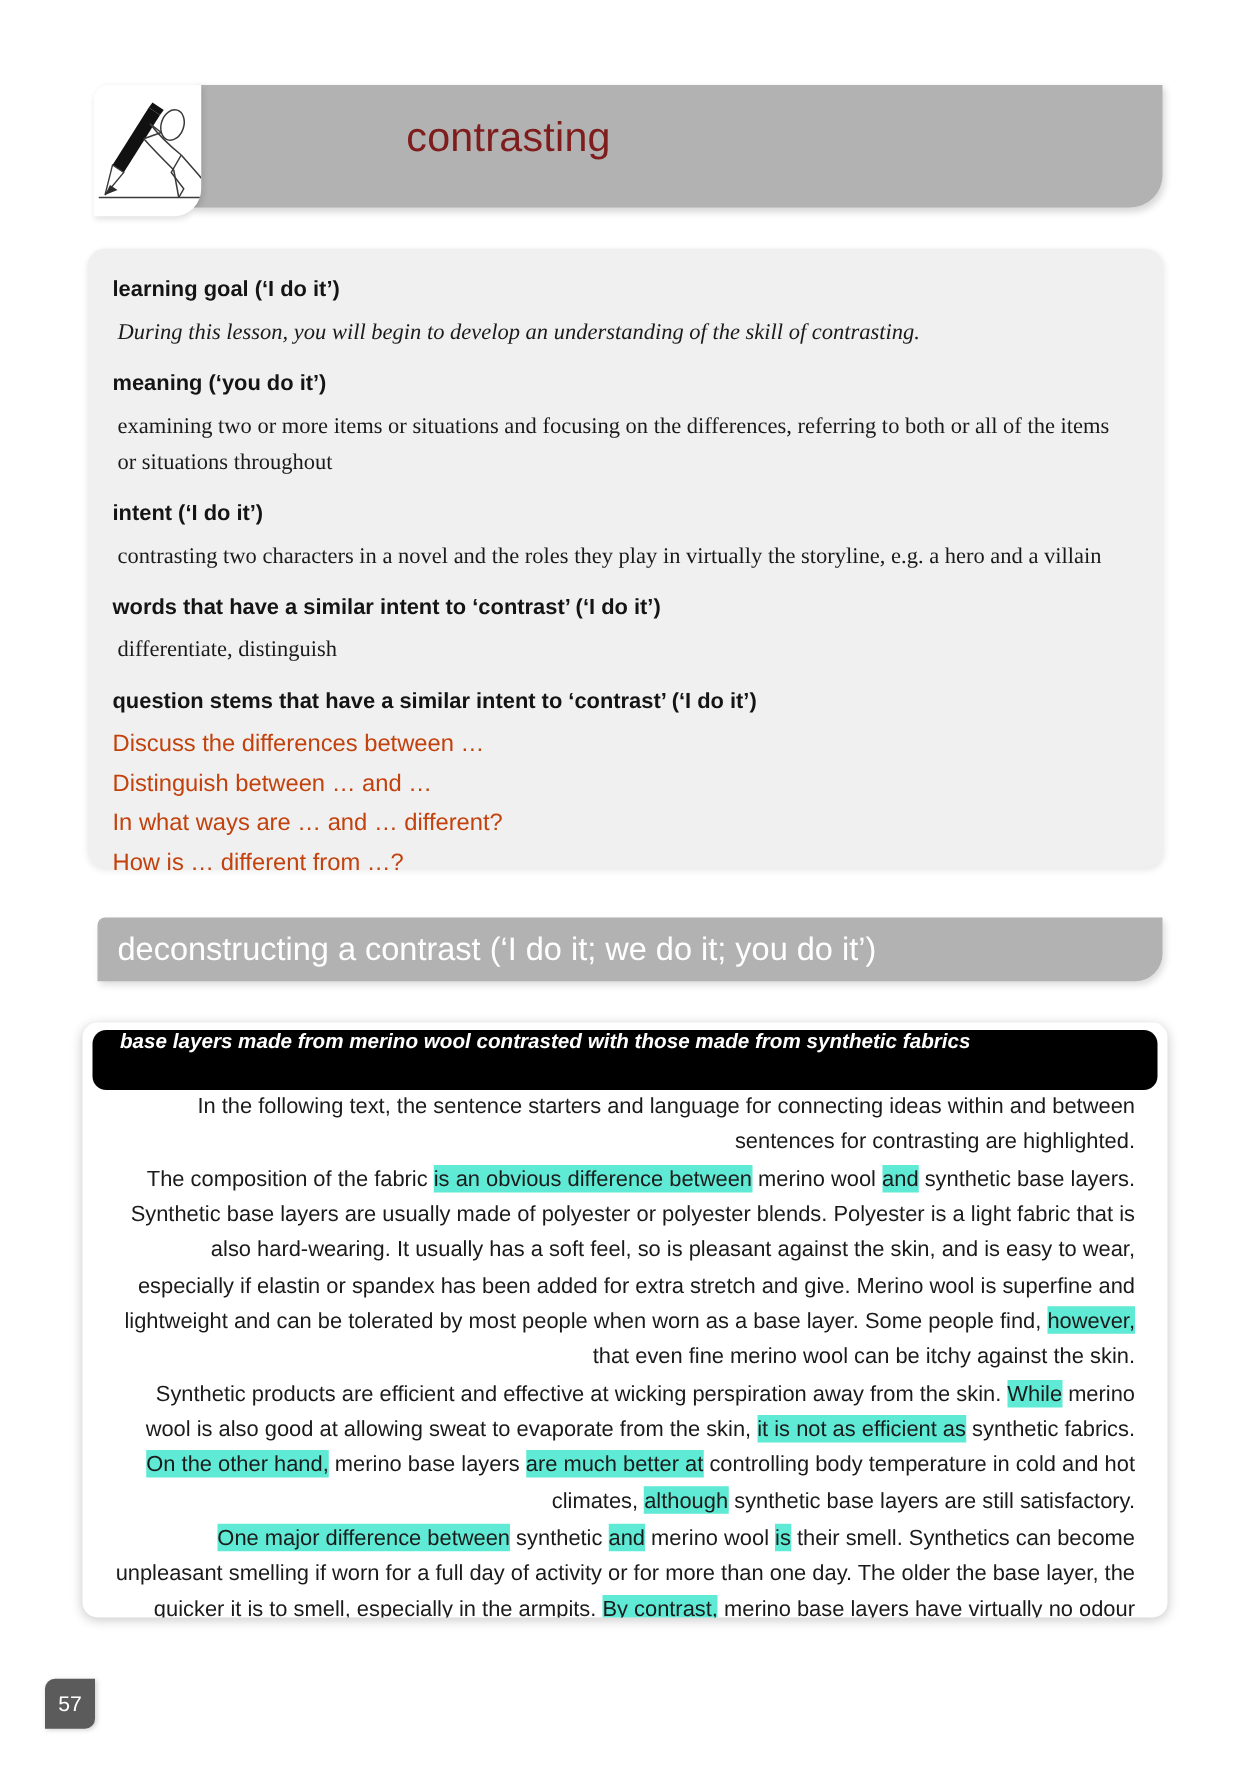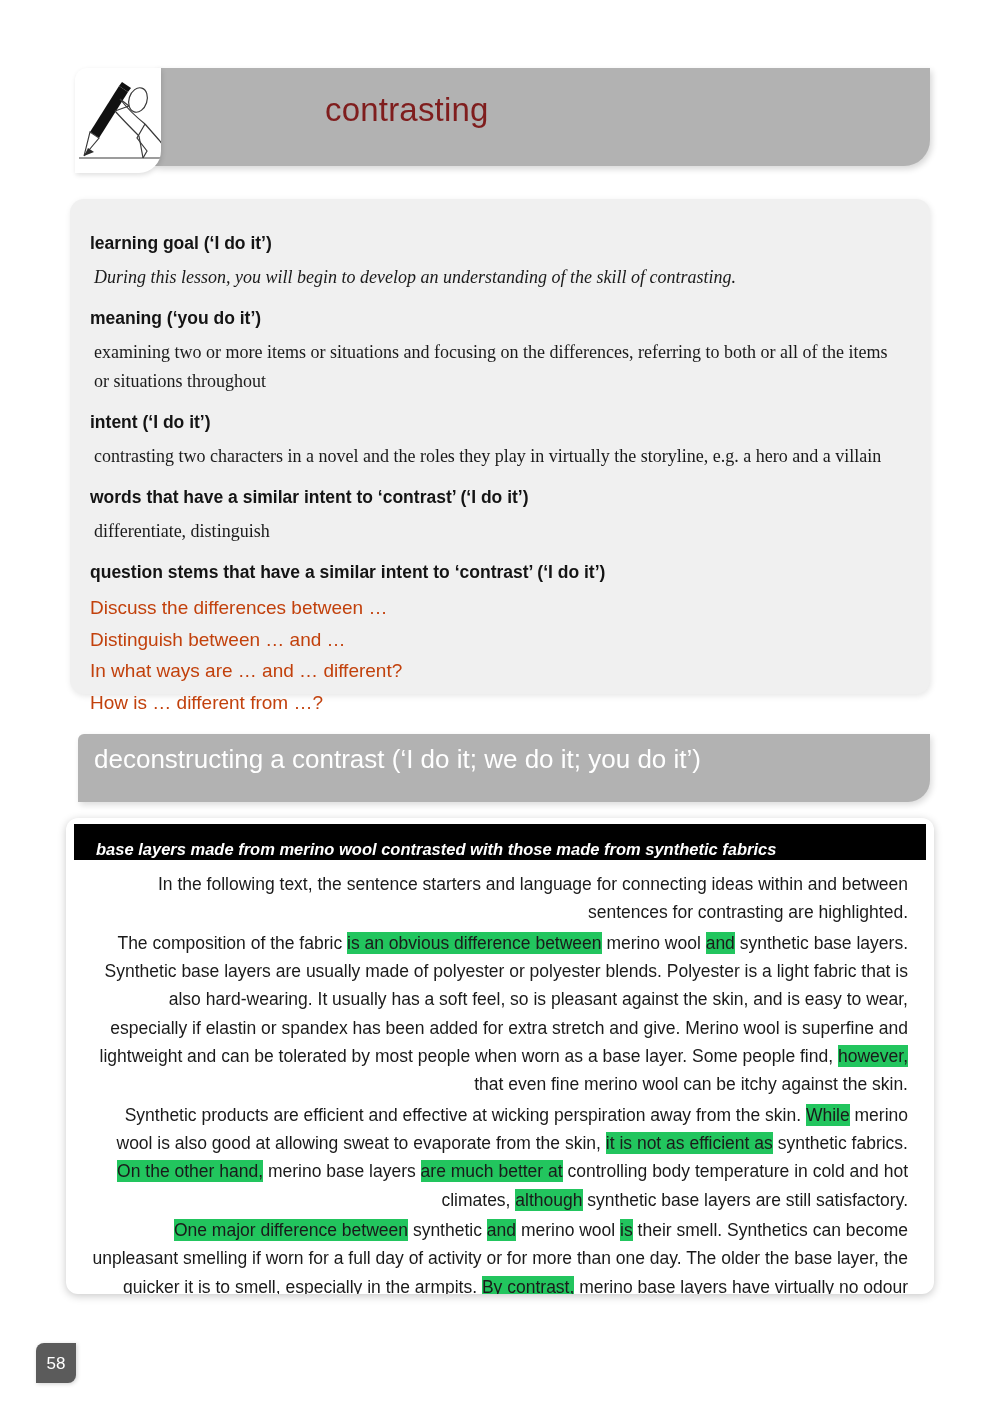--- a/index.html
+++ b/index.html
@@ -72,21 +72,21 @@
     padding: 22px 36px 0 20px;
   }
   .info-block { margin-bottom: 4px; }
   .block-heading {
     font-size: 17.5px;
     font-weight: bold;
     color: #141414;
     margin: 16px 0 8px 0;
     line-height: 1.25;
   }
-  .info-block:first-child .block-heading { margin-top: 12px; }
+  .info-block:first-child .block-heading { margin-top: 0; }
   .block-body {
     font-size: 18px;
     font-weight: 400;
     color: #1a1a1a;
     line-height: 1.62;
     margin: 4px;
     font-family: Liberation Serif, serif;
   }
   .block-body.italic { font-style: italic; }
   .stem-line {
@@ -94,21 +94,21 @@
     line-height: 1.66;
     color: #c2410c;
   }
 
   
   .section-banner {
     position: absolute;
     left: 78px;
     top: 734px;
     width: 852px;
-    height: 68px;
+    height: 51px;
     background: #b2b2b2;
     border-top-left-radius: 6px;
     border-bottom-right-radius: 22px;
     box-shadow: 2px 3px 6px rgba(0,0,0,0.14);
   }
   .section-banner-text {
     position: absolute;
     left: 16px;
     top: 9px;
     font-size: 26px;
@@ -129,24 +129,25 @@
     border-radius: 12px;
     box-shadow: 0 2px 9px rgba(0,0,0,0.22);
     box-sizing: border-box;
     overflow: hidden;
   }
   .card-titlebar {
     position: absolute;
     left: 8px;
     top: 6px;
     width: 852px;
-    height: 36px;
+    height: 48px;
     background: #000000;
     display: flex;
-    align-items: flex-end;
+    align-items: flex-start;
+    border-radius: 11px;
   }
   .card-titlebar-text {
     color: #ffffff;
     font-size: 16.5px;
     font-weight: bold;
     font-style: italic;
     padding-left: 22px;
     line-height: 1.2;
     white-space: nowrap;
   }
@@ -159,21 +160,21 @@
     padding: 4px 26px 0 26px;
   }
   .card-para {
     font-size: 17.5px;
     line-height: 1.62;
     color: #1a1a1a;
     margin: 0 0 2px 0;
     text-align: right;
   }
   .hl {
-    background: #22c55e;
+    background: #5eead4;
     padding: 1px 0;
     box-decoration-break: clone;
     -webkit-box-decoration-break: clone;
   }
 
   
   .page-badge {
     position: absolute;
     left: 36px;
     top: 1343px;
@@ -271,14 +272,14 @@
   </div>
   <div class="card-body">
     <p class="card-para">In the following text, the sentence starters and language for connecting ideas within and between sentences for contrasting are highlighted.</p>
     <p class="card-para">The composition of the fabric <span class="hl">is an obvious difference between</span> merino wool <span class="hl">and</span> synthetic base layers. Synthetic base layers are usually made of polyester or polyester blends. Polyester is a light fabric that is also hard-wearing. It usually has a soft feel, so is pleasant against the skin, and is easy to wear, especially if elastin or spandex has been added for extra stretch and give. Merino wool is superfine and lightweight and can be tolerated by most people when worn as a base layer. Some people find, <span class="hl">however,</span> that even fine merino wool can be itchy against the skin.</p>
     <p class="card-para">Synthetic products are efficient and effective at wicking perspiration away from the skin. <span class="hl">While</span> merino wool is also good at allowing sweat to evaporate from the skin, <span class="hl">it is not as efficient as</span> synthetic fabrics. <span class="hl">On the other hand,</span> merino base layers <span class="hl">are much better at</span> controlling body temperature in cold and hot climates, <span class="hl">although</span> synthetic base layers are still satisfactory.</p>
     <p class="card-para"><span class="hl">One major difference between</span> synthetic <span class="hl">and</span> merino wool <span class="hl">is</span> their smell. Synthetics can become unpleasant smelling if worn for a full day of activity or for more than one day. The older the base layer, the quicker it is to smell, especially in the armpits. <span class="hl">By contrast,</span> merino base layers have virtually no odour even after many days of wear.</p>
   </div>
 </div>
 
 <div class="page-badge">
-  <span class="page-badge-text">58</span>
+  <span class="page-badge-text">57</span>
 </div>
 
 </body></html>

